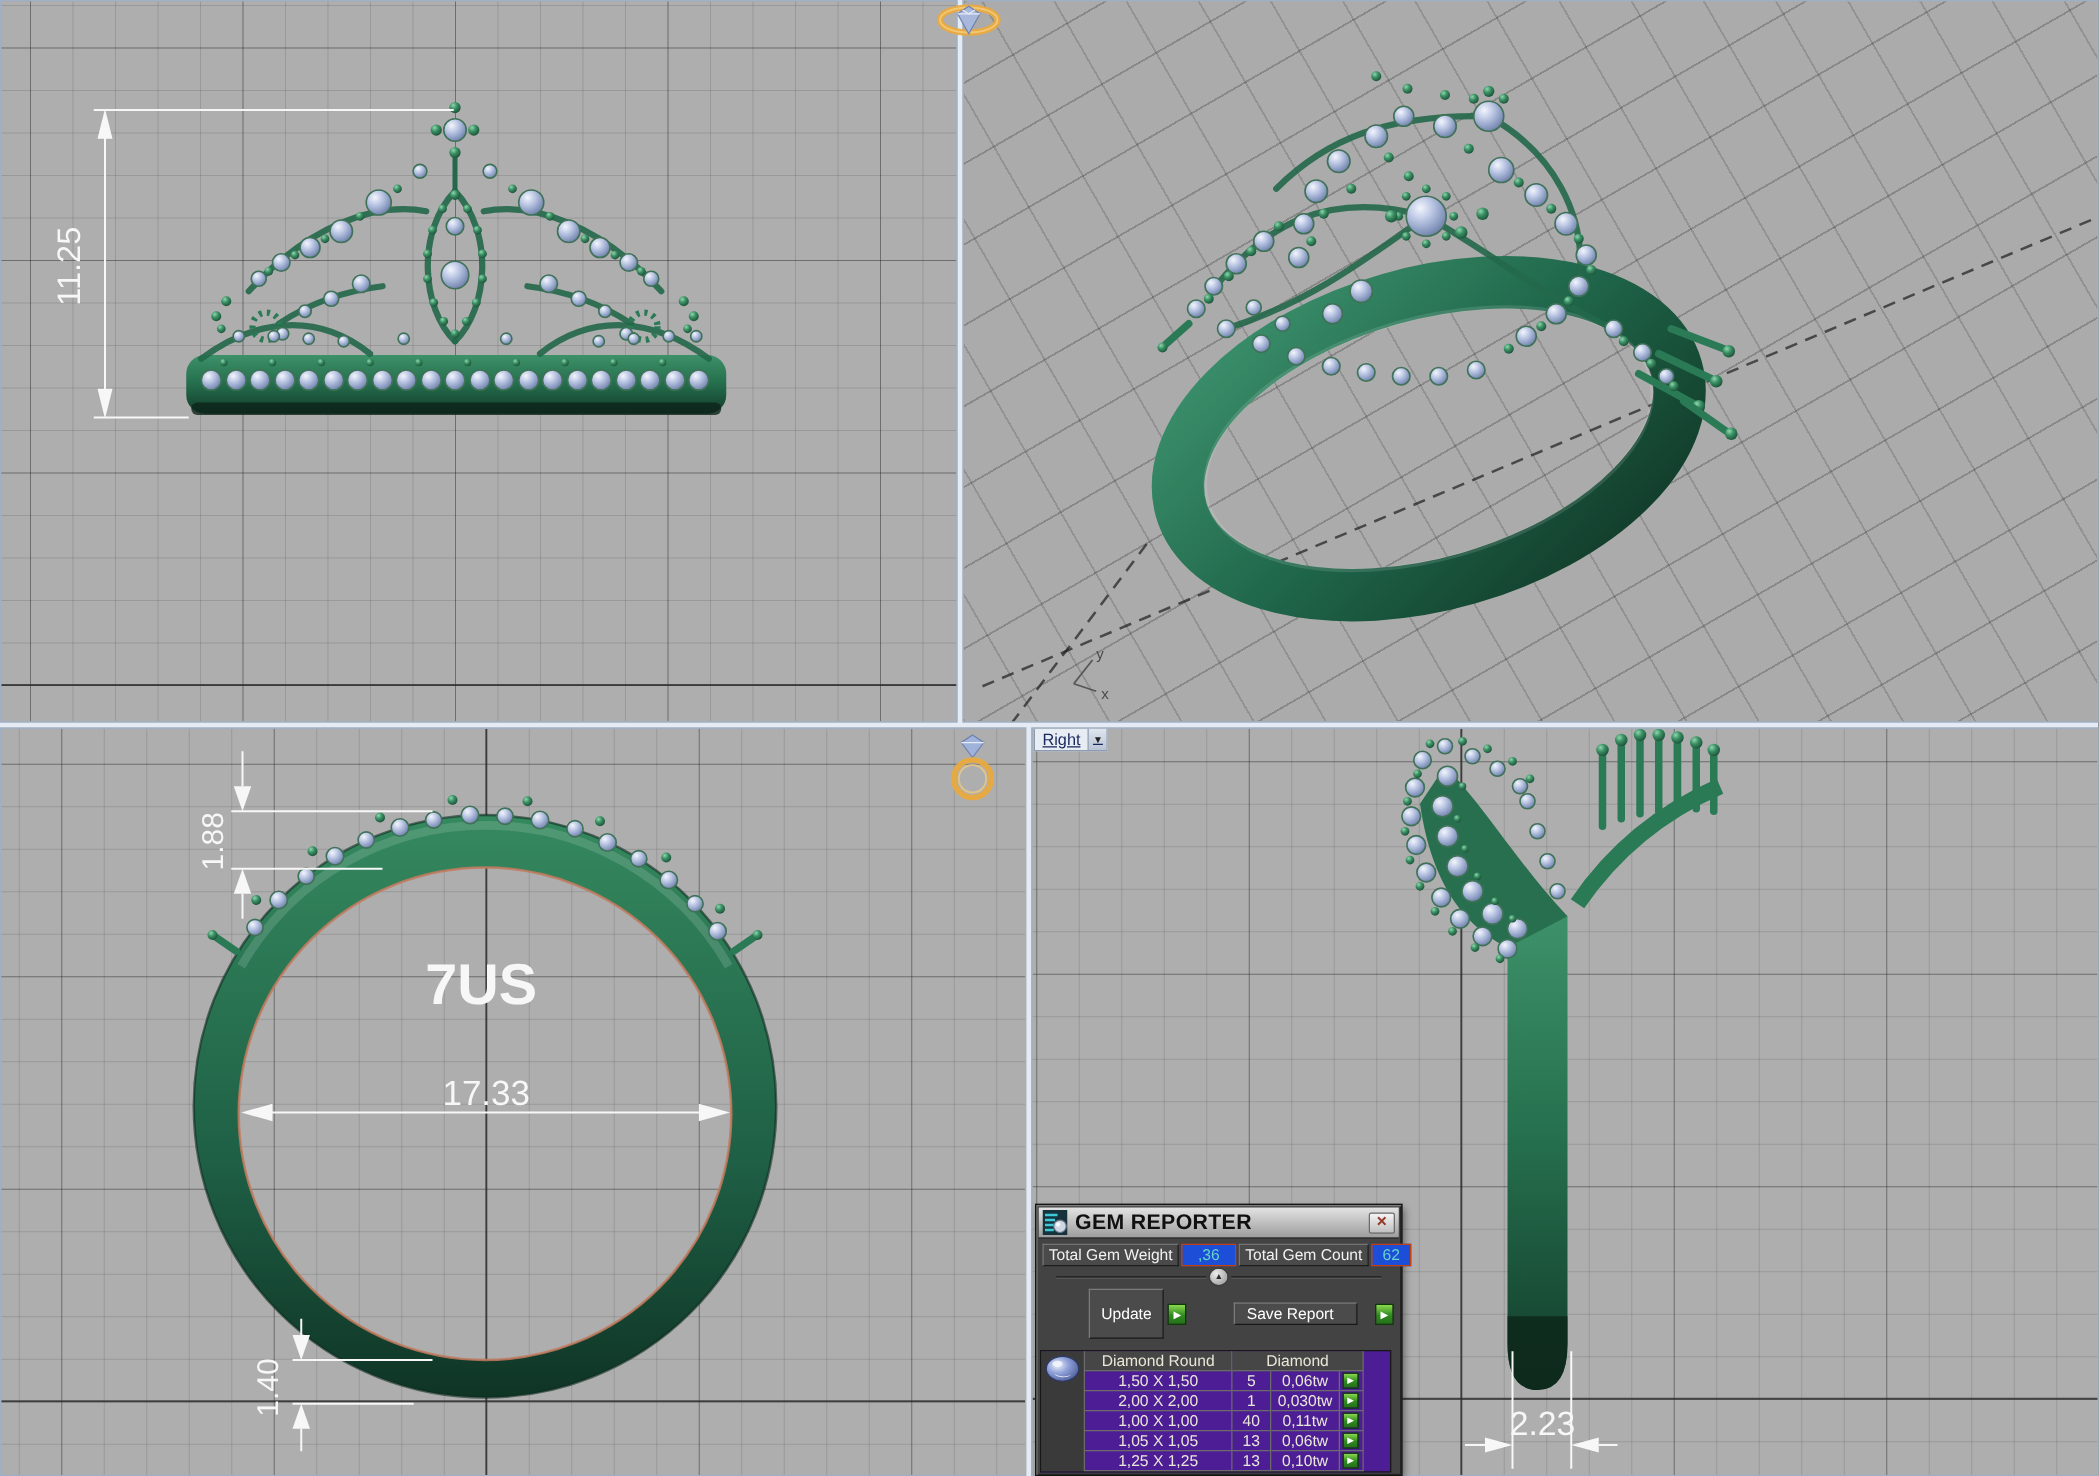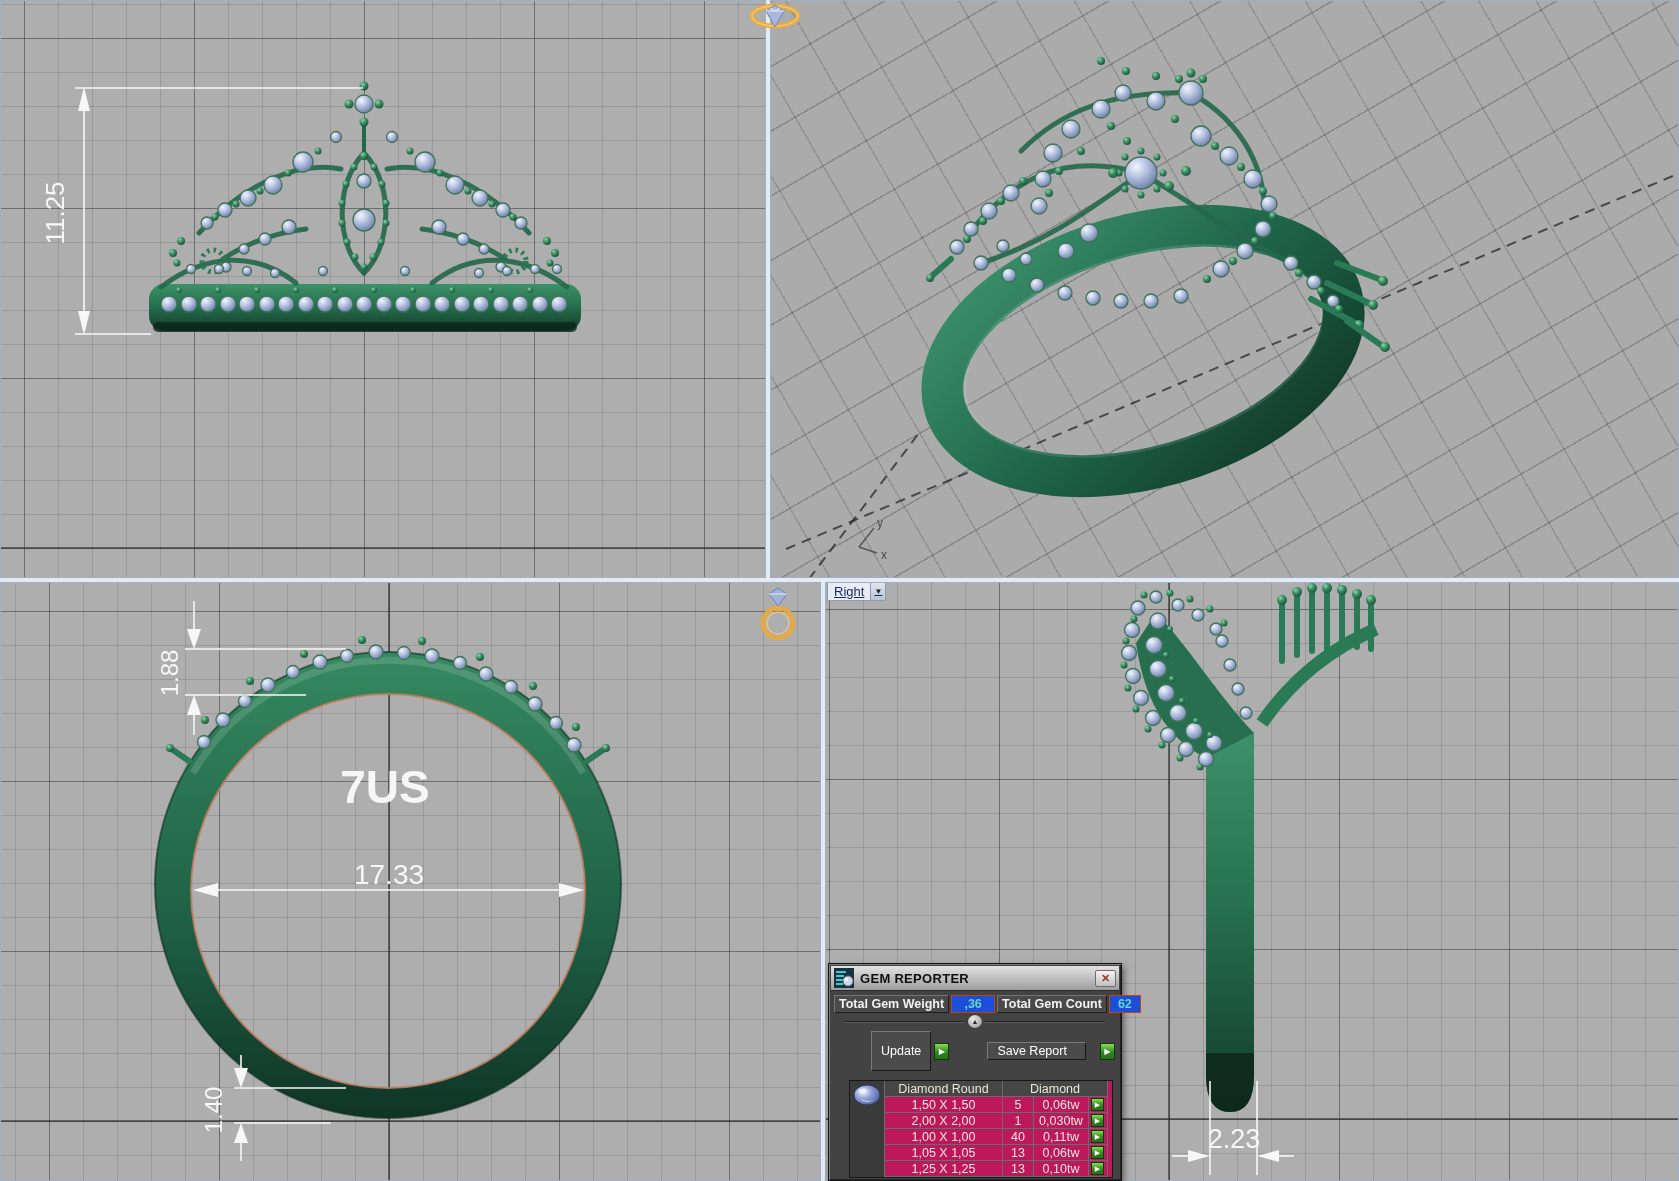--- a/index.html
+++ b/index.html
@@ -43,47 +43,47 @@
   
   .orient{position:absolute;z-index:6;}
 
   
   .dialog{position:absolute;left:828px;top:963px;width:294px;height:218px;z-index:10;
     background:#434343;border:1px solid #141414;
     box-shadow:inset 1px 1px 0 #7d7d7d,inset -1px -1px 0 #242424,2px 3px 6px rgba(0,0,0,.45);
     padding:2px;color:#eee;font-size:12.5px;}
   .dlg-title{height:25px;background:linear-gradient(#e3e3e3,#9d9d9d);display:flex;align-items:center;
     gap:6px;padding:0 3px;border-bottom:1px solid #2c2c2c;}
-  .dlg-title .ttl{font-weight:bold;font-size:13px;color:#101010;letter-spacing:.3px;}
+  .dlg-title .ttl{font-weight:bold;font-size:17px;color:#101010;letter-spacing:.3px;}
   .dlg-close{margin-left:auto;width:21px;height:17px;background:linear-gradient(#f4f4f4,#bfbfbf);
     border:1px solid #6d6d6d;border-radius:2px;color:#933c2c;font-weight:bold;font-size:11px;
     line-height:14px;text-align:center;}
-  .dlg-fields{display:flex;align-items:center;padding:4px 3px 2px 3px;font-weight:bold;}
+  .dlg-fields{display:flex;align-items:center;padding:4px 3px 2px 3px;}
   .fld-label{background:#4a4a4a;border:1px solid;border-color:#747474 #1d1d1d #1d1d1d #747474;
     padding:1px 4px;white-space:nowrap;color:#f2f2f2;}
   .fld-value{background:#1d4ed8;border:1px solid #c2410c;color:#63d5cb;text-align:center;
     padding:1px 2px;margin:0 2px;}
   .w-weight{min-width:44px;} .w-count{min-width:32px;}
   .dlg-collapse{display:flex;align-items:center;justify-content:center;height:13px;margin:0 14px;}
   .dlg-collapse::before,.dlg-collapse::after{content:"";flex:1;height:1px;background:#1f1f1f;
     box-shadow:0 1px 0 #5e5e5e;}
   .collapse-btn{width:16px;height:15px;border-radius:50%;border:1px solid #3c3c3c;
     background:radial-gradient(circle at 35% 30%,#ececec,#8f8f8f);color:#2a2a2a;font-size:7px;
     display:flex;align-items:center;justify-content:center;margin:0 2px;}
   .dlg-buttons{display:flex;align-items:center;padding:3px 4px 4px 40px;}
   .gbtn{background:#4b4b4b;border:1px solid;border-color:#7a7a7a #181818 #181818 #7a7a7a;
     color:#fff;padding:12px 9px;white-space:nowrap;}
   .btn-save{margin-left:38px;padding:1px 18px 1px 9px;}
   .garrow{width:17px;height:17px;margin-left:3px;background:linear-gradient(#8bd94e,#2f8a1f 55%,#25701a);
     border:1px solid #0d3a07;color:#fff;font-size:8px;display:flex;align-items:center;
     justify-content:center;}
   .garrow.small{width:13px;height:13px;font-size:7px;margin:1px 2px;}
   .sv-gap{margin-left:14px;}
-  .dlg-table{display:grid;grid-template-columns:35px 118px 31px 55px 19px;margin:5px 6px 0 18px;
-    border:1px solid #171717;background:#be185d;color:#e9e7d8;}
+  .dlg-table{display:grid;grid-template-columns:35px 118px 31px 55px 19px;margin:5px 6px 0 1px;
+    border:1px solid #171717;background:#4c1d95;color:#e9e7d8;}
   .tcell{border:1px solid #6b6b6b;border-width:0 1px 1px 0;text-align:center;line-height:16px;
     height:16px;overflow:hidden;}
   .thead{background:#464646;}
   .tspan3{grid-column:3/6;}
   .ticon{grid-row:1/7;border-right:1px solid #6b6b6b;background:#3a3a3a;display:flex;
     justify-content:center;align-items:flex-start;padding-top:1px;}
 </style>
 </head>
 <body>
 

